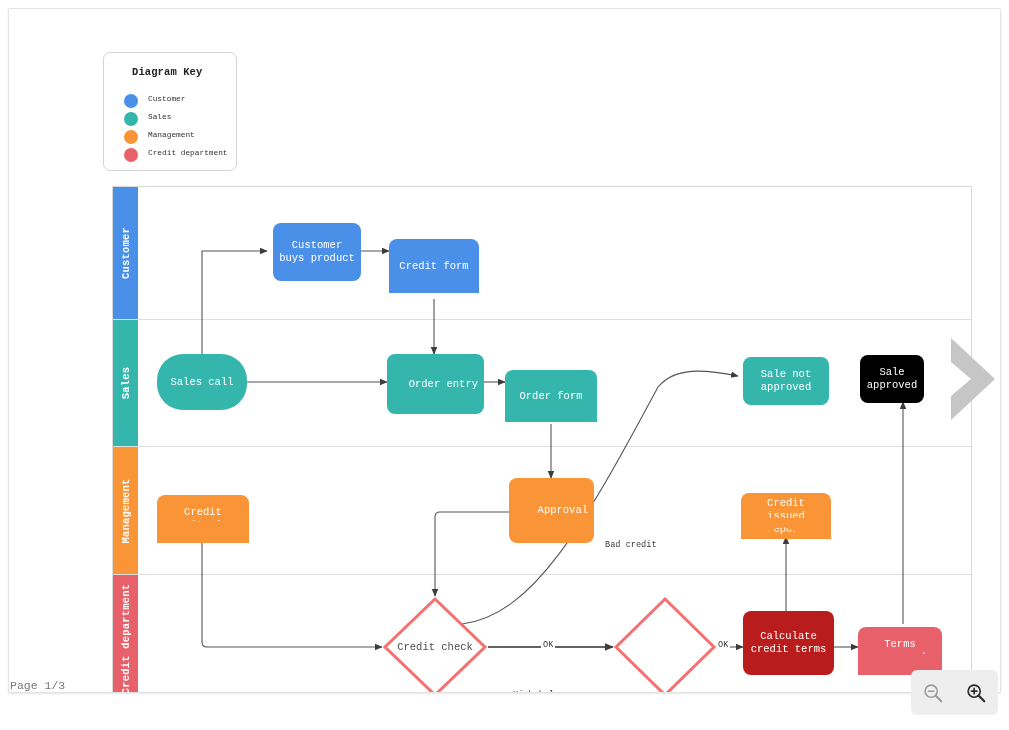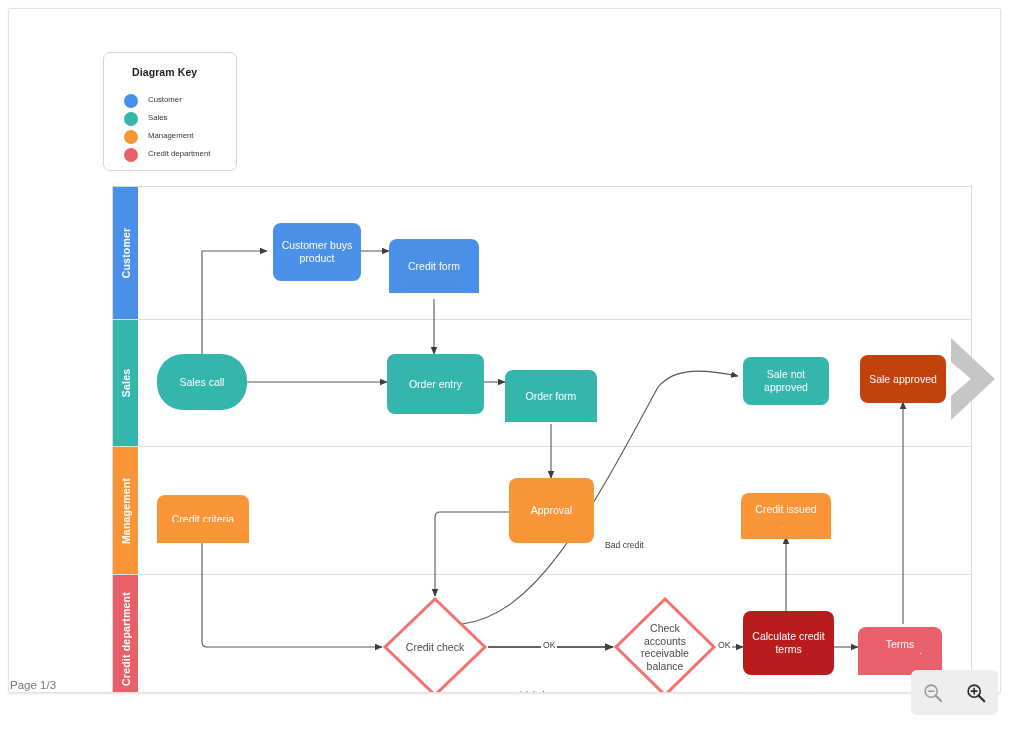--- a/index.html
+++ b/index.html
@@ -8,20 +8,21 @@
     margin: 0; padding: 0;
     width: 1009px; height: 730px;
     background: #ffffff;
     font-family: "Liberation Sans", sans-serif;
     overflow: hidden;
   }
   #app {
     position: relative;
     width: 1009px; height: 730px;
     background: #ffffff;
+    font-family: Liberation Mono, monospace;
   }
   
   #page-frame {
     position: absolute;
     left: 8px; top: 8px;
     width: 993px; height: 685px;
     background: #ffffff;
     border: 1px solid #e2e2e2;
     border-radius: 2px;
     box-shadow: 0 1px 2px rgba(0,0,0,0.10);
@@ -97,21 +98,21 @@
     position: absolute;
     display: flex;
     align-items: center;
     justify-content: center;
     text-align: center;
     color: #ffffff;
     font-size: 10.5px;
     line-height: 13px;
     padding: 2px 6px;
   }
-  .n-rect   { border-radius: 8px; }
+  .n-rect   { border-radius: 8px; justify-content: flex-end; }
   .n-pill   { border-radius: 26px; }
   .n-doc    { border-radius: 8px 8px 0 0; margin-top: 16px; }
   .doc-wave { position: absolute; left: 0; bottom: -1px; width: 100%; height: 22px; display:block; }
   .n-dia {
     background: transparent;
     color: #4a4a4a;
   }
   .dia-svg { position: absolute; left:0; top:0; width:100%; height:100%; }
   .dia-text {
     position: relative;
@@ -283,21 +284,21 @@
         <span>Order form</span>
         <svg class="doc-wave" viewBox="0 0 92 22" preserveAspectRatio="none">
           <path d="M0,0 L0,12 C14,30 31,6 46,10 C61,14 78,26 92,17 L92,0 Z" fill="#35b6ad"></path>
         </svg>
       </div>
 
       <div class="node n-rect" style="left:630px; top:170px; width:86px; height:48px; background:#35b6ad">
         <span>Sale not approved</span>
       </div>
 
-      <div class="node n-rect" style="left:747px; top:168px; width:86px; height:48px; background:#c2410c">
+      <div class="node n-rect" style="left:747px; top:168px; width:64px; height:48px; background:#000000">
         <span>Sale approved</span>
       </div>
 
       <div class="node n-doc" style="left:44px; top:292px; width:92px; height:48px; background:#f99536">
         <span>Credit criteria</span>
         <svg class="doc-wave" viewBox="0 0 92 22" preserveAspectRatio="none">
           <path d="M0,0 L0,10 C14,30 31,6 46,10 C61,14 78,26 92,17 L92,0 Z" fill="#f99536"></path>
         </svg>
       </div>
 
@@ -316,21 +317,20 @@
         <svg class="dia-svg" viewBox="0 0 106 102" preserveAspectRatio="none">
           <polygon points="53,3 103,51 53,99 3,51" fill="#ffffff" stroke="#f5706f" stroke-width="3"></polygon>
         </svg>
         <span class="dia-text">Credit check</span>
       </div>
 
       <div class="node n-dia" style="left:500px; top:409px; width:104px; height:102px">
         <svg class="dia-svg" viewBox="0 0 104 102" preserveAspectRatio="none">
           <polygon points="52,3 101,51 52,99 3,51" fill="#ffffff" stroke="#f5706f" stroke-width="3"></polygon>
         </svg>
-        <span class="dia-text" style="max-width:68px">Check accounts receivable balance</span>
       </div>
 
       <div class="node n-rect" style="left:630px; top:424px; width:91px; height:64px; background:#b91c1c">
         <span>Calculate credit terms</span>
       </div>
 
       <div class="node n-doc" style="left:745px; top:424px; width:84px; height:48px; background:#e8616a">
         <span>Terms approved</span>
         <svg class="doc-wave" viewBox="0 0 92 24" preserveAspectRatio="none">
           <path d="M0,0 L0,10 C14,32 31,6 46,10 C61,14 78,28 92,18 L92,0 Z" fill="#e8616a"></path>

